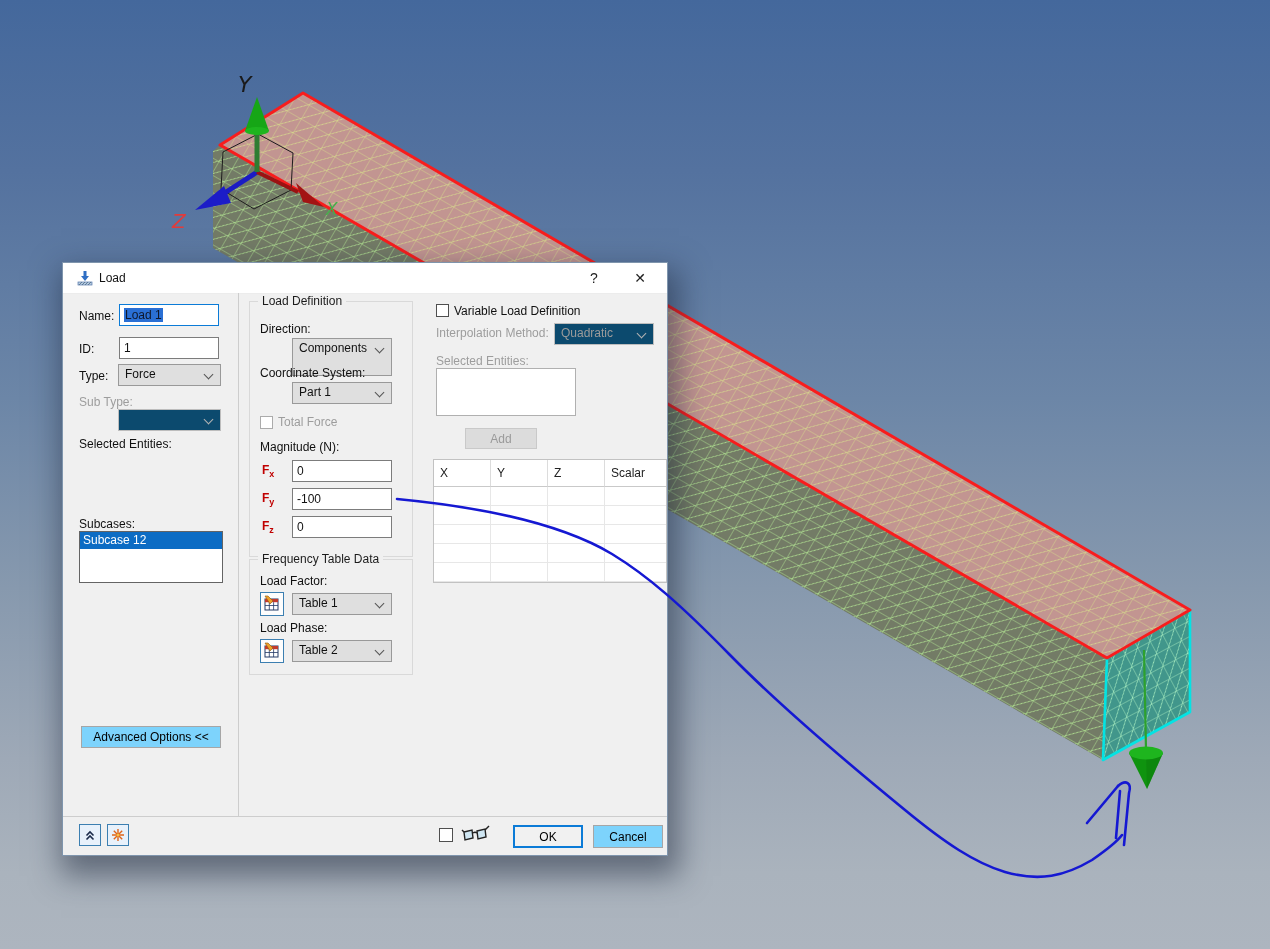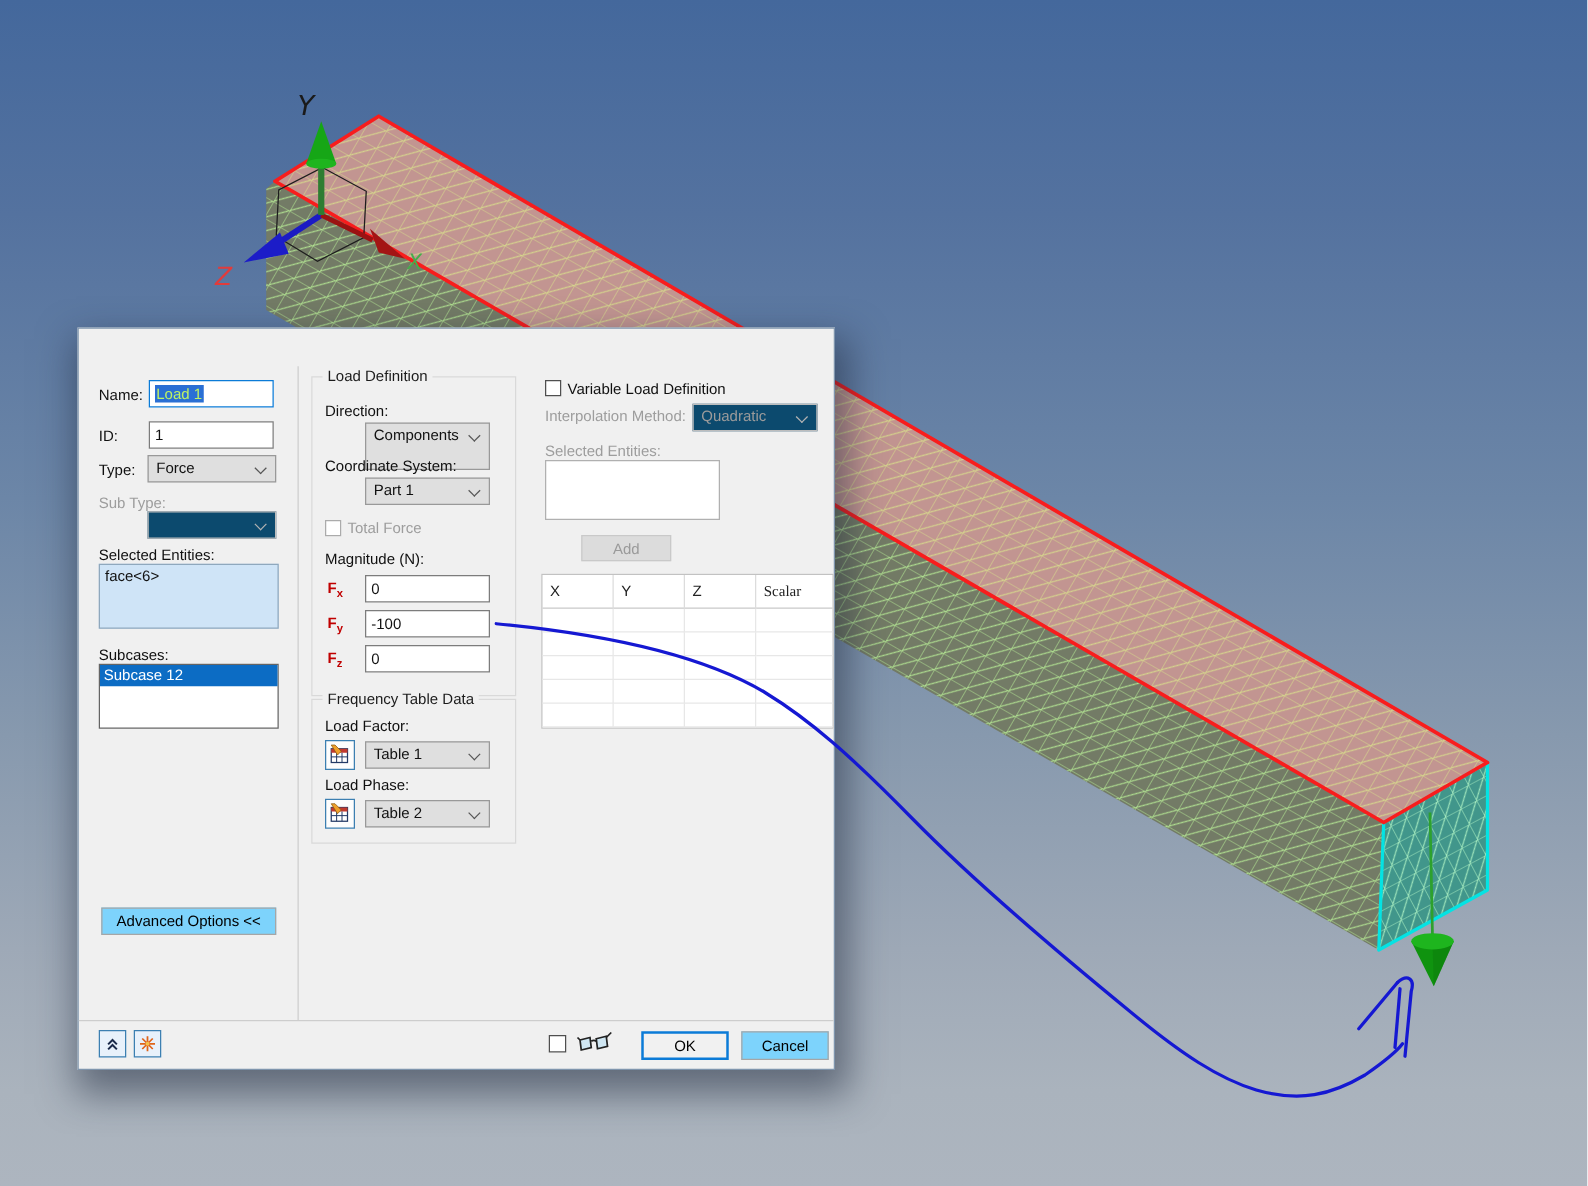--- a/index.html
+++ b/index.html
@@ -41,24 +41,24 @@
   .btn.def{background:#f1f1f1;border:2px solid #0b7bd7;}
   .btn.off{background:#dcdcdc;border-color:#c9c9c9;color:#9a9a9a;}
   .iconbtn{width:22px;height:22px;background:#e8f1fb;border:1px solid #3c7fb1;box-sizing:border-box;
            display:flex;align-items:center;justify-content:center;}
   .tblbtn{width:24px;height:24px;background:#fdfdfd;border:1px solid #3c7fb1;box-sizing:border-box;
           display:flex;align-items:center;justify-content:center;}
   
   #vtable{left:370px;top:196px;width:234px;height:124px;background:#fff;border:1px solid #c2c2c2;box-sizing:border-box;}
   .tr{display:grid;grid-template-columns:57px 57px 57px 1fr;}
   .th{height:26px;line-height:26px;padding-left:6px;border-right:1px solid #dcdcdc;border-bottom:1px solid #c9c9c9;color:#222;}
-  .th:last-child{border-right:none;font-family:Liberation Serif, serif;}
+  .th:last-child{border-right:none;}
   .td{height:18px;border-right:1px solid #e7e7e7;border-bottom:1px solid #e7e7e7;}
   .td:last-child{border-right:none;}
-  .seltext{background:#2a6fd4;color:#bef264;padding:0 1px;}
+  .seltext{background:#2a6fd4;color:#0f172a;padding:0 1px;}
   .flabel{color:#c00000;font-weight:bold;font-size:12px;}
   .flabel sub{font-size:9px;}
 </style>
 </head>
 <body>
 
 <div class="abs" id="viewport"></div>
 
 <svg class="abs" id="scene" viewBox="0 0 1270 949">
   <defs>
@@ -113,40 +113,50 @@
   <g>
     <line x1="1144" y1="650" x2="1146" y2="750" stroke="#2da12d" stroke-width="2.2"></line>
     <polygon points="1129,753 1163,753 1147,789" fill="#0f930f"></polygon>
     <polygon points="1146,753 1163,753 1147,789" fill="#0c7d0c" opacity="0.55"></polygon>
     <ellipse cx="1146" cy="753" rx="17" ry="6.5" fill="#1eb51e"></ellipse>
   </g>
 </svg>
 
 <div class="abs" id="dialog">
 
+  <div class="abs" id="titlebar">
+    <svg class="abs" style="left:14px;top:7px" width="16" height="16" viewBox="0 0 16 16">
+      <rect x="1" y="12" width="14" height="3" fill="#b9cde0" stroke="#5577aa" stroke-width="0.7"></rect>
+      <path d="M2 15L5 12M5 15L8 12M8 15L11 12M11 15L14 12" stroke="#44617e" stroke-width="0.7"></path>
+      <rect x="6.5" y="1" width="3" height="5.5" fill="#2f6fc4"></rect>
+      <polygon points="4,6 12,6 8,11" fill="#2f6fc4"></polygon>
+    </svg>
+    <span class="abs" id="title-text">Load</span>
+    <div class="abs titlebtn" style="left:514px">?</div>
+    <div class="abs titlebtn" style="left:560px">✕</div>
+  </div>
 
   <div class="abs vdivider"></div>
   <div class="abs hseparator"></div>
 
   <span class="abs lbl" style="left:16px;top:46px">Name:</span>
   <div class="abs inp" style="left:56px;top:41px;width:100px;height:22px;border:1px solid #0b7bd7;line-height:20px"><span class="seltext">Load 1</span></div>
 
   <span class="abs lbl" style="left:16px;top:79px">ID:</span>
   <div class="abs inp" style="left:56px;top:74px;width:100px;height:22px;line-height:20px">1</div>
 
   <span class="abs lbl" style="left:16px;top:106px">Type:</span>
   <div class="abs combo" style="left:55px;top:101px;width:103px;height:22px"><span>Force</span><i class="chev"></i></div>
 
   <span class="abs lbl dis" style="left:16px;top:132px">Sub Type:</span>
   <div class="abs combo off" style="left:55px;top:146px;width:103px;height:22px">
       <i class="chev"></i>
     </div>
 
   <span class="abs lbl" style="left:16px;top:174px">Selected Entities:</span>
-  <div class="abs selbox" style="left:16px;top:188px;width:144px;height:52px"><span>face&lt;6&gt;</span></div>
 
   <span class="abs lbl" style="left:16px;top:254px">Subcases:</span>
   <div class="abs listbox" style="left:16px;top:268px;width:144px;height:52px">
     <div class="listitem">Subcase 12</div>
   </div>
 
 
   <button class="abs btn" style="left:18px;top:463px;width:140px;height:22px">Advanced Options &lt;&lt;</button>
 
   <div class="abs grp" style="left:186px;top:38px;width:162px;height:254px">

